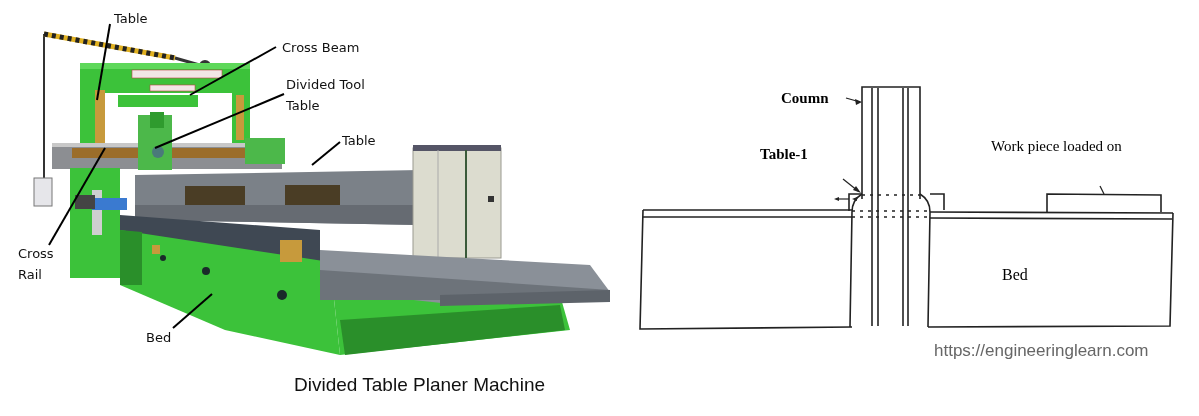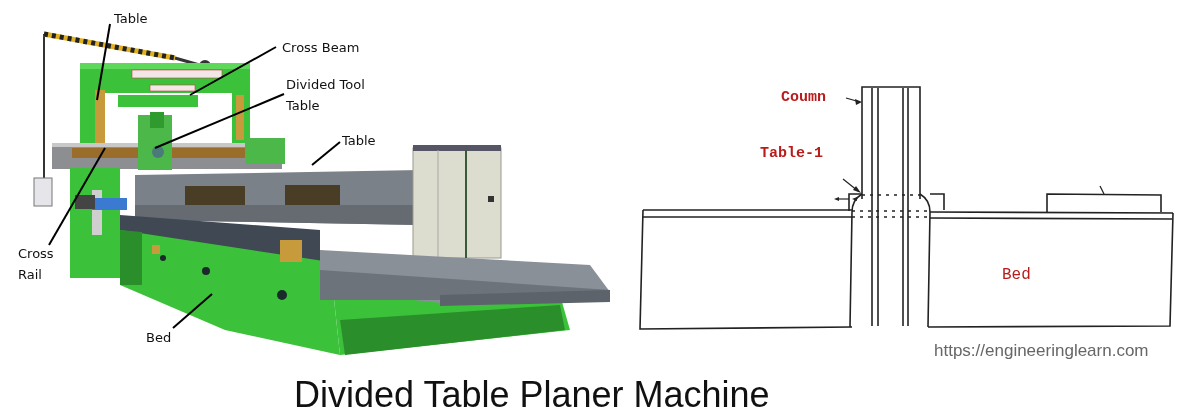--- a/index.html
+++ b/index.html
@@ -1,23 +1,23 @@
 <!DOCTYPE html>
 <html><head>
   <meta charset="utf-8">
   <style>
     html, body { margin: 0; padding: 0; background: #ffffff; }
     body { width: 1199px; height: 416px; position: relative; overflow: hidden;
            font-family: "Liberation Sans", sans-serif; }
     .abs { position: absolute; }
     .photo-label { position: absolute; font-family: "DejaVu Sans", sans-serif; font-size: 13px;
                    color: #111; line-height: 16px; white-space: nowrap; }
-    .diag-label { position: absolute; font-family: Liberation Mono, monospace; color: #b91c1c;
+    .diag-label { position: absolute; font-family: Liberation Serif, serif; color: #000000;
                   white-space: nowrap; line-height: 18px; }
-    .caption { position: absolute; left: 294px; top: 374px; font-size: 36px; color: #111;
+    .caption { position: absolute; left: 294px; top: 374px; font-size: 19px; color: #111;
                font-family: "Liberation Sans", sans-serif; white-space: nowrap; }
     .url { position: absolute; left: 934px; top: 341px; font-size: 17px; color: #666;
            font-family: "Liberation Sans", sans-serif; white-space: nowrap; }
     svg { position: absolute; left: 0; top: 0; }
   </style>
 </head>
 <body>
 
 <div class="abs" style="left:0;top:0;width:620px;height:370px;">
   <svg width="620" height="370" viewBox="0 0 620 370">
@@ -138,17 +138,18 @@
     </g>
 
     <polygon points="862,102 855,99 856,105" fill="#222"></polygon>
     <polygon points="861,193 853,190 856,186" fill="#222"></polygon>
     <polygon points="852,199 857,197 857,201" fill="#222"></polygon>
     <polygon points="834,199 839,197 839,201" fill="#222"></polygon>
   </svg>
 
   <div class="diag-label" style="left:781px;top:89px;font-size:15px;font-weight:bold;">Coumn</div>
   <div class="diag-label" style="left:760px;top:145px;font-size:15px;font-weight:bold;">Table-1</div>
+  <div class="diag-label" style="left:991px;top:137px;font-size:15px;">Work piece loaded on</div>
   <div class="diag-label" style="left:1002px;top:266px;font-size:16px;">Bed</div>
 </div>
 
 <div class="url">https://engineeringlearn.com</div>
 <div class="caption">Divided Table Planer Machine</div>
 
 </body></html>

